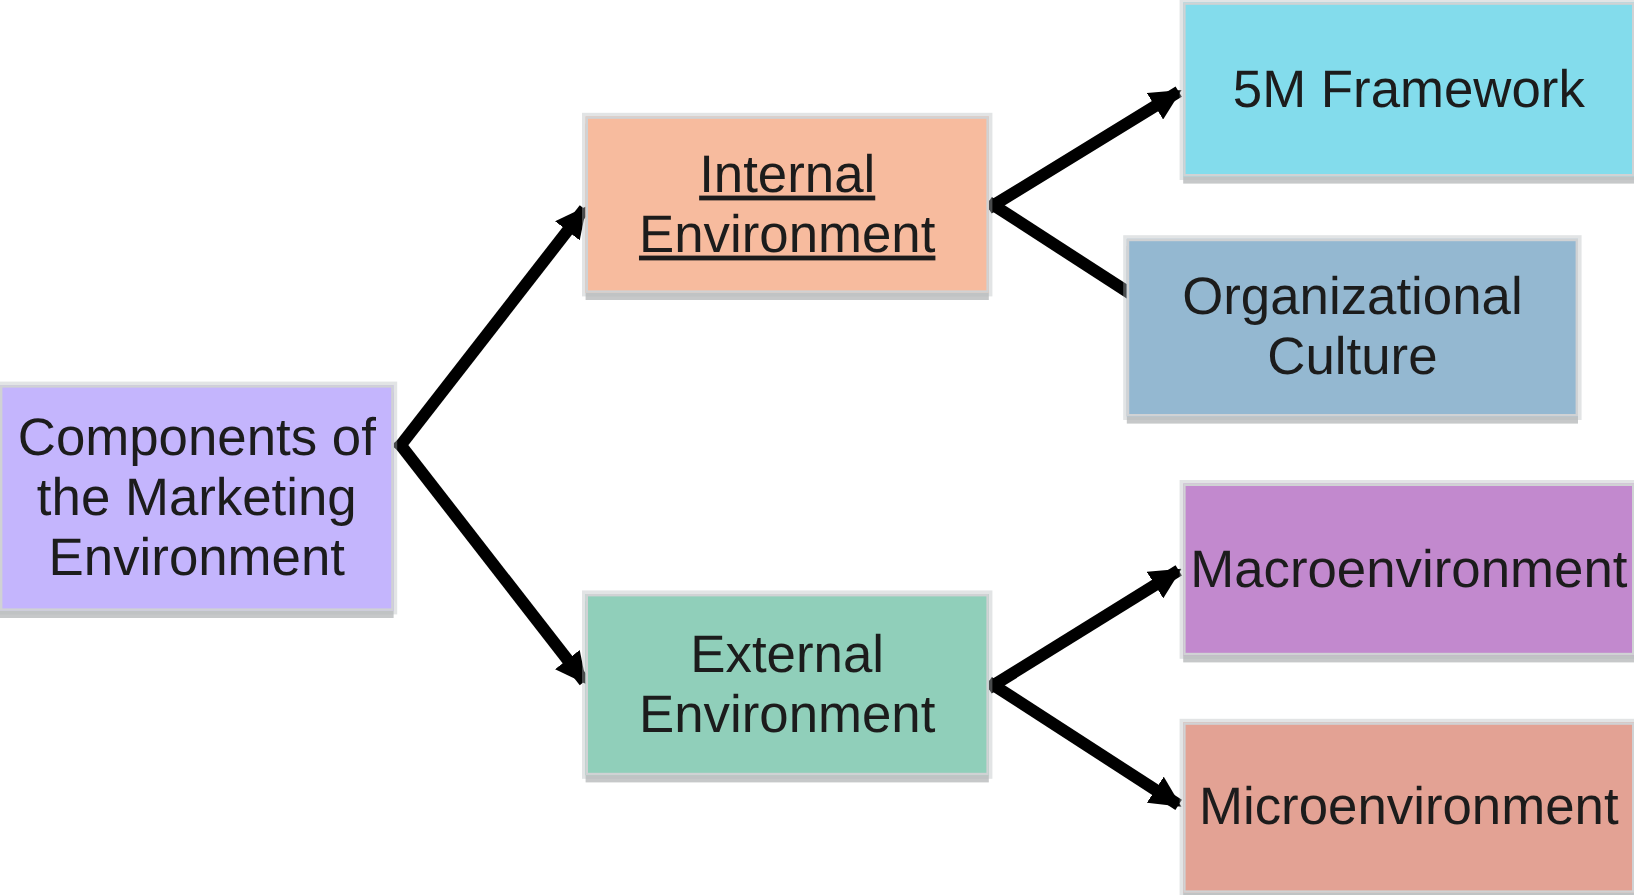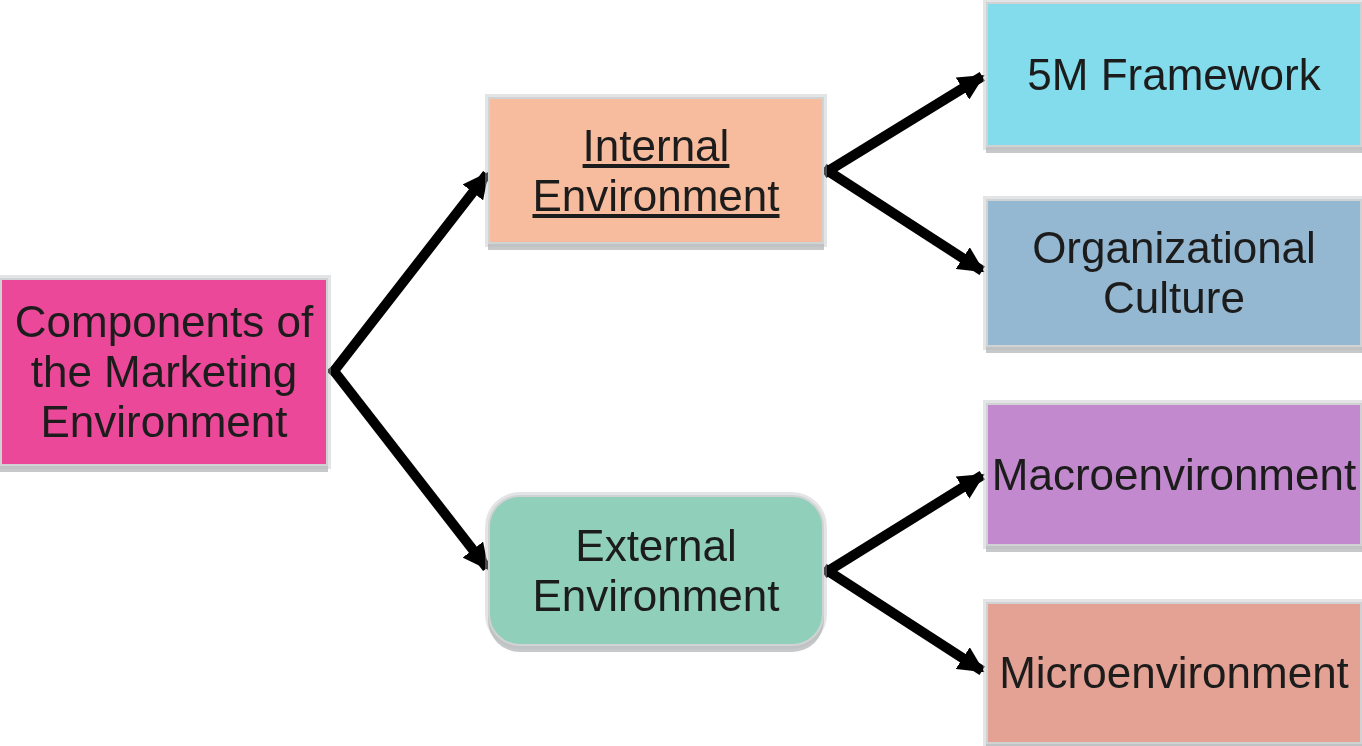--- a/index.html
+++ b/index.html
@@ -35,21 +35,21 @@
     line-height: 1.13;
     white-space: pre-line;
     border: 2px solid var(--border-color, #d0d2d4);
     box-shadow: 0 0 0 3px var(--halo-color, rgba(183,187,191,0.40)),
                 0 6px 0 0 var(--shadow-color, #c6c8c9);
   }
   .node-root      { left: 0px;   top: 278px; width: 328px; height: 188px; }
   .node-internal  { left: 488px; top: 97px;  width: 336px; height: 147px; text-decoration: underline; }
   .node-external  { left: 488px; top: 495px; width: 336px; height: 151px; }
   .node-five-m    { left: 986px; top: 2px;   width: 376px; height: 145px; }
-  .node-org       { left: 986px; top: 199px; width: 376px; height: 148px; }
+  .node-org       { left: 939px; top: 199px; width: 376px; height: 148px; }
   .node-macro     { left: 986px; top: 403px; width: 376px; height: 143px; }
   .node-micro     { left: 986px; top: 602px; width: 376px; height: 142px; }
   .label { width: 100%; }
 </style>
 </head>
 <body>
 
 <div class="stage">
 
   <svg class="arrow-layer" viewBox="0 0 1362 746" xmlns="http://www.w3.org/2000/svg" aria-hidden="true">
@@ -59,32 +59,32 @@
       </marker>
     </defs>
     <line class="arrow" x1="334" y1="371" x2="484" y2="178" marker-end="url(#arrowhead)"></line>
     <line class="arrow" x1="334" y1="371" x2="484" y2="564" marker-end="url(#arrowhead)"></line>
     <line class="arrow" x1="828" y1="171" x2="978" y2="79" marker-end="url(#arrowhead)"></line>
     <line class="arrow" x1="828" y1="171" x2="978" y2="268" marker-end="url(#arrowhead)"></line>
     <line class="arrow" x1="828" y1="571" x2="978" y2="478" marker-end="url(#arrowhead)"></line>
     <line class="arrow" x1="828" y1="571" x2="978" y2="668" marker-end="url(#arrowhead)"></line>
   </svg>
 
-  <div class="node node-root" style="background-color: #ec4899;">
+  <div class="node node-root" style="background-color: #c4b5fd; margin-top: 43px;">
     <div class="label">Components of
 the Marketing
 Environment</div>
   </div>
 
   <div class="node node-internal" style="background-color: rgb(247, 187, 158);">
     <div class="label">Internal
 Environment</div>
   </div>
 
-  <div class="node node-external" style="background-color: rgb(144, 207, 186); border-radius: 32px;">
+  <div class="node node-external" style="background-color: rgb(144, 207, 186);">
     <div class="label">External
 Environment</div>
   </div>
 
   <div class="node node-five-m" style="background-color: rgb(131, 220, 236);">
     <div class="label">5M Framework</div>
   </div>
 
   <div class="node node-org" style="background-color: rgb(148, 184, 209);">
     <div class="label">Organizational

